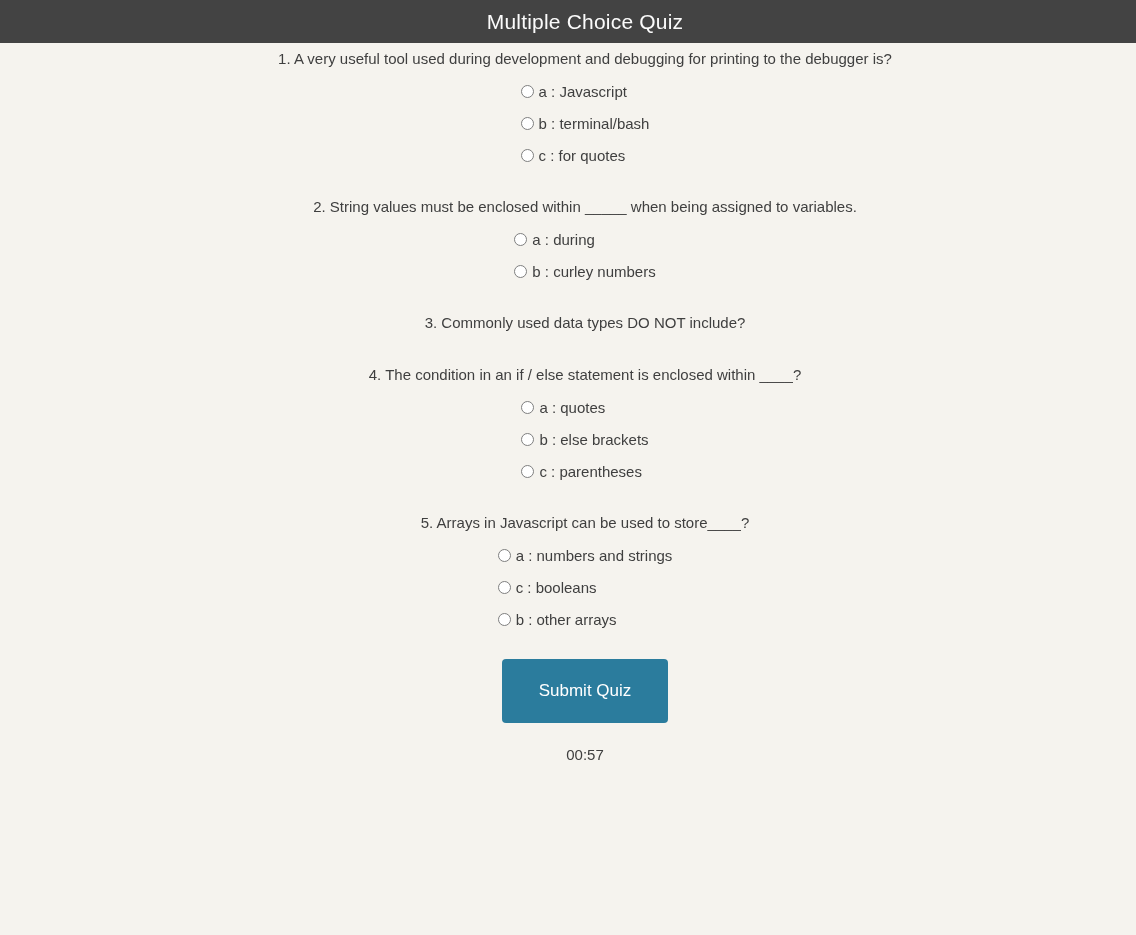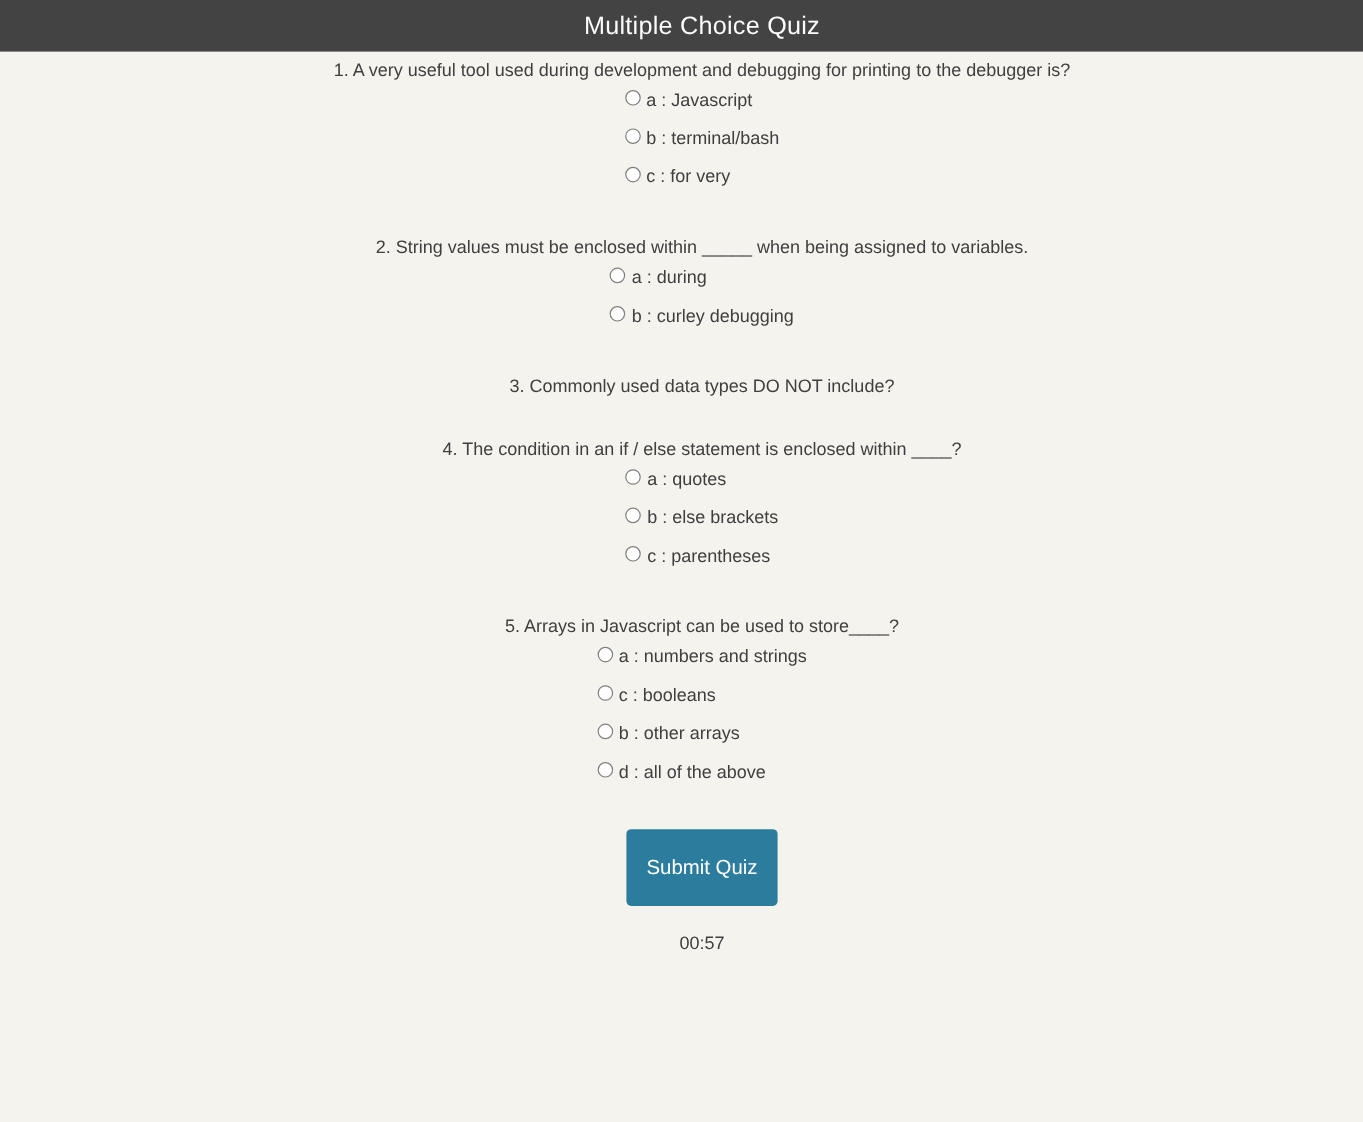--- a/index.html
+++ b/index.html
@@ -43,20 +43,21 @@
     margin:0;
     font-size:15px;
     line-height:32px;
   }
   .options{
     display:inline-block;
     text-align:left;
   }
   .option{
     display:flex;
+    align-items:center;
     height:32px;
     font-size:15px;
     cursor:pointer;
   }
   .option input[type="radio"]{
     appearance:none;
     -webkit-appearance:none;
     width:13px;
     height:13px;
     margin:0 5px 0 0;
@@ -64,21 +65,21 @@
     border-radius:50%;
     background:#fff;
     cursor:pointer;
     flex:0 0 auto;
   }
   .option input[type="radio"]:checked{
     border:4px solid #1a6a8d;
   }
   .submit-btn{
     margin-top:24px;
-    width:126px;
+    width:166px;
     height:64px;
     border:none;
     border-radius:4px;
     background:var(--accent);
     color:#fff;
     font-family:inherit;
     font-size:17px;
     cursor:pointer;
   }
   .timer{
@@ -105,36 +106,36 @@
     <span class="option-text">a : Javascript</span>
   </label>
 
   <label class="option">
     <input type="radio" name="q1" style="">
     <span class="option-text">b : terminal/bash</span>
   </label>
 
   <label class="option">
     <input type="radio" name="q1" style="">
-    <span class="option-text">c : for very</span>
+    <span class="option-text">c : for quotes</span>
   </label>
 </div>
   </section>
 
   <section class="question">
     <p class="q-text">2. String values must be enclosed within _____ when being assigned to variables.</p>
     <div class="options">
   <label class="option">
     <input type="radio" name="q2" style="">
     <span class="option-text">a : during</span>
   </label>
 
   <label class="option">
     <input type="radio" name="q2" style="">
-    <span class="option-text">b : curley debugging</span>
+    <span class="option-text">b : curley numbers</span>
   </label>
 
 </div>
   </section>
 
   <section class="question">
     <p class="q-text">3. Commonly used data types DO NOT include?</p>
   </section>
 
   <section class="question">
@@ -168,24 +169,20 @@
   <label class="option">
     <input type="radio" name="q5" style="">
     <span class="option-text">c : booleans</span>
   </label>
 
   <label class="option">
     <input type="radio" name="q5" style="">
     <span class="option-text">b : other arrays</span>
   </label>
 
-  <label class="option">
-    <input type="radio" name="q5" style="">
-    <span class="option-text">d : all of the above</span>
-  </label>
 </div>
   </section>
 </div>
 
     <button class="submit-btn">Submit Quiz</button>
 
     <div class="timer">00:57</div>
   </main>
 </div>
 

